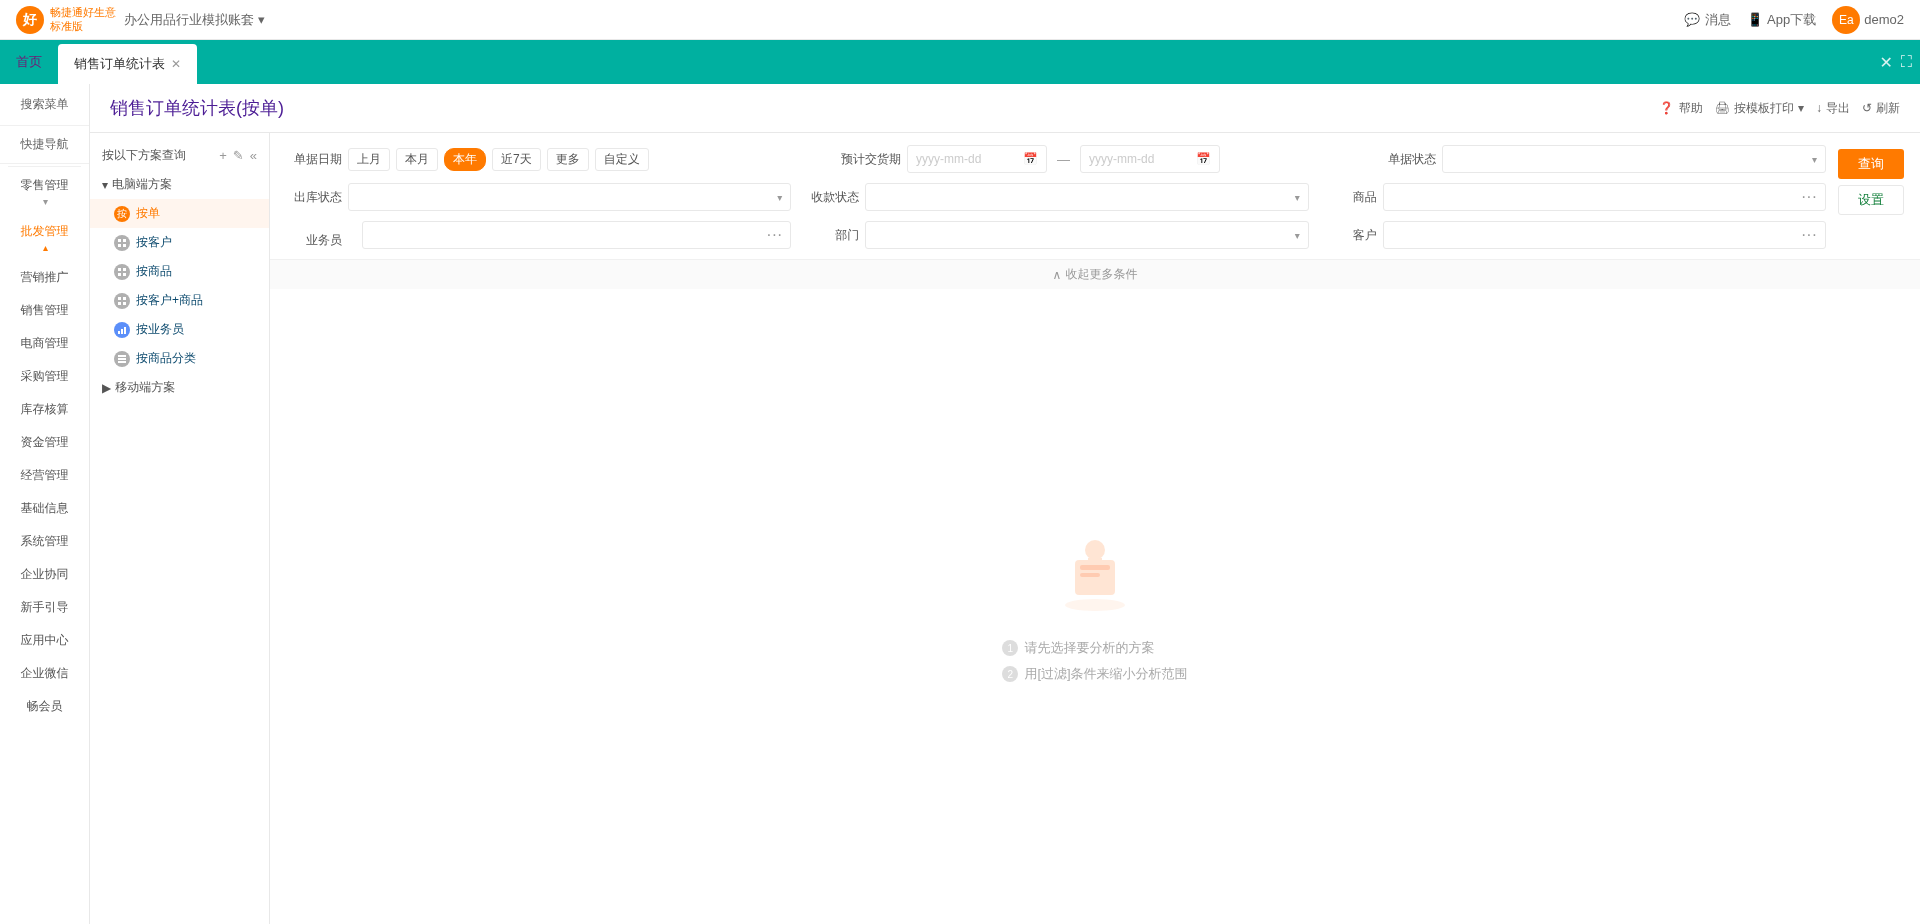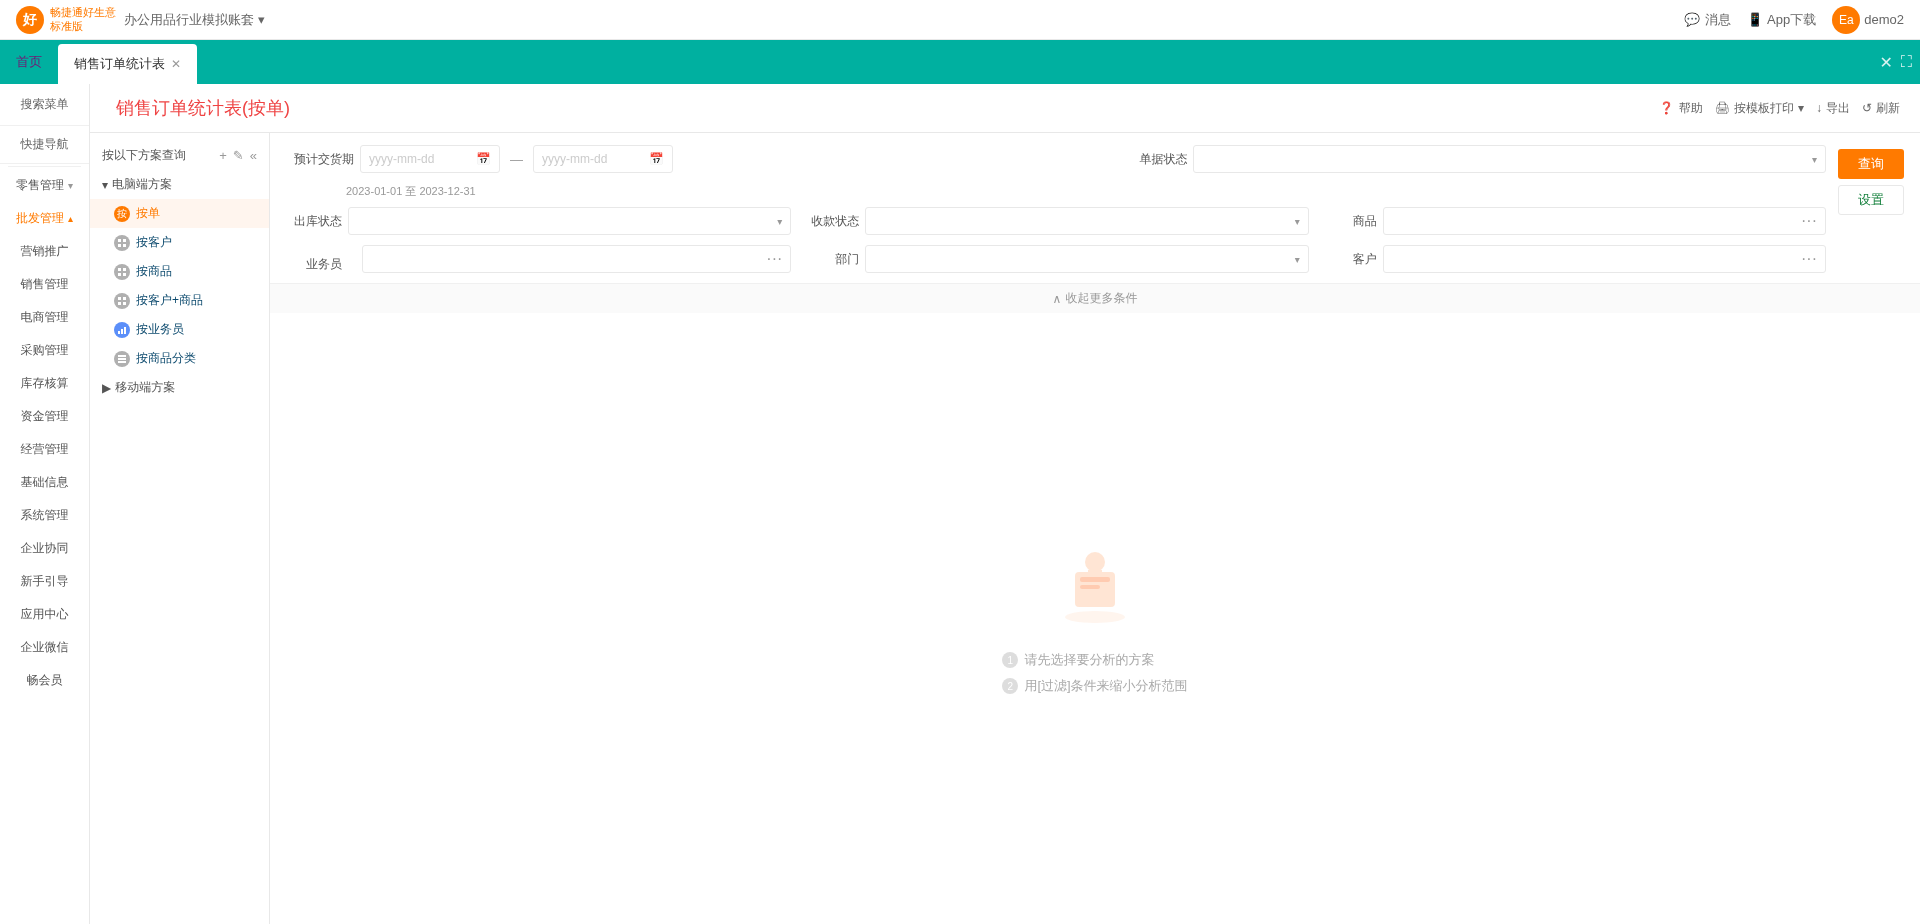--- a/index.html
+++ b/index.html
@@ -28,31 +28,31 @@
     
     .main-layout { display: flex; flex: 1; overflow: hidden; }
 
     
     .sidebar { width: 90px; background: #fff; border-right: 1px solid #e8e8e8; display: flex; flex-direction: column; flex-shrink: 0; overflow-y: auto; }
     .sidebar-search { padding: 8px; border-bottom: 1px solid #f0f0f0; }
     .sidebar-search-text { font-size: 12px; color: #666; text-align: center; cursor: pointer; padding: 4px; }
     .sidebar-nav { padding: 4px 0; border-bottom: 1px solid #f0f0f0; }
     .sidebar-nav-text { font-size: 12px; color: #666; text-align: center; padding: 6px; cursor: pointer; }
     .sidebar-item { padding: 8px 4px; text-align: center; cursor: pointer; font-size: 12px; color: #555; display: flex; flex-direction: column; align-items: center; gap: 2px; }
-    .sidebar-item.has-arrow { flex-direction: row; justify-content: center; align-items: center; padding: 8px 8px; }
+    .sidebar-item.has-arrow { flex-direction: column; justify-content: center; align-items: center; padding: 8px 8px; }
     .sidebar-item-label { font-size: 12px; }
     .sidebar-arrow { font-size: 10px; color: #999; margin-left: 2px; }
     .sidebar-divider { height: 1px; background: #f0f0f0; margin: 2px 8px; }
 
     
     .content { flex: 1; overflow: hidden; display: flex; flex-direction: column; background: #f5f5f5; }
 
     
     .page-header { background: #fff; padding: 12px 20px 0; border-bottom: 1px solid #e8e8e8; display: flex; align-items: center; justify-content: space-between; flex-shrink: 0; }
-    .page-title { font-size: 18px; font-weight: 500; color: #ef4444; padding-bottom: 12px; margin-left: 6px; }
+    .page-title { font-size: 18px; font-weight: 500; color: #4c1d95; padding-bottom: 12px; }
     .page-header-actions { display: flex; align-items: center; gap: 12px; padding-bottom: 12px; }
     .header-action { display: flex; align-items: center; gap: 4px; font-size: 12px; color: #666; cursor: pointer; }
 
     
     .inner-layout { display: flex; flex: 1; overflow: hidden; }
 
     
     .left-panel { width: 180px; background: #fff; border-right: 1px solid #e8e8e8; flex-shrink: 0; padding: 8px 0; overflow-y: auto; }
     .left-panel-header { display: flex; align-items: center; justify-content: space-between; padding: 6px 12px; font-size: 12px; color: #555; }
     .left-panel-header-title { font-weight: 500; }
@@ -310,20 +310,29 @@
 
       <div class="right-panel">
 
         <div class="filter-wrapper">
           <div style="display:flex; align-items:flex-start; padding: 12px 16px 0; background:#fff; position:relative;">
 
             <div style="flex:1;">
 
               <div class="filter-row">
 
+                <div style="display:flex;align-items:center;gap:6px;flex:1.2;">
+                  <span class="filter-label">单据日期</span>
+                  <button class="date-btn">上月</button>
+                  <button class="date-btn">本月</button>
+                  <button class="date-btn active">本年</button>
+                  <button class="date-btn">近7天</button>
+                  <button class="date-btn">更多</button>
+                  <button class="date-btn">自定义</button>
+                </div>
 
                 <div style="display:flex;align-items:center;gap:6px;flex:1.2;">
                   <span class="filter-label" style="min-width:68px;">预计交货期</span>
                   <div class="filter-date-input">
                     <span style="color:#ccc;font-size:12px;">yyyy-mm-dd</span>
                     <span style="color:#ccc;font-size:12px;">📅</span>
                   </div>
                   <span class="filter-date-sep">—</span>
                   <div class="filter-date-input">
                     <span style="color:#ccc;font-size:12px;">yyyy-mm-dd</span>
@@ -333,23 +342,20 @@
 
                 <div style="display:flex;align-items:center;gap:6px;flex:1;">
                   <span class="filter-label">单据状态</span>
                   <div class="filter-select" style="flex:1;">
                     <span></span>
                     <span class="filter-select-arrow">▾</span>
                   </div>
                 </div>
               </div>
 
-              <div style="padding:0 0 8px 60px;">
-                <span class="date-range-text">2023-01-01 至 2023-12-31</span>
-              </div>
 
               <div class="filter-row">
                 <div style="display:flex;align-items:center;gap:6px;flex:1;">
                   <span class="filter-label">出库状态</span>
                   <div class="filter-select" style="flex:1;">
                     <span></span>
                     <span class="filter-select-arrow">▾</span>
                   </div>
                 </div>
                 <div style="display:flex;align-items:center;gap:6px;flex:1;">

